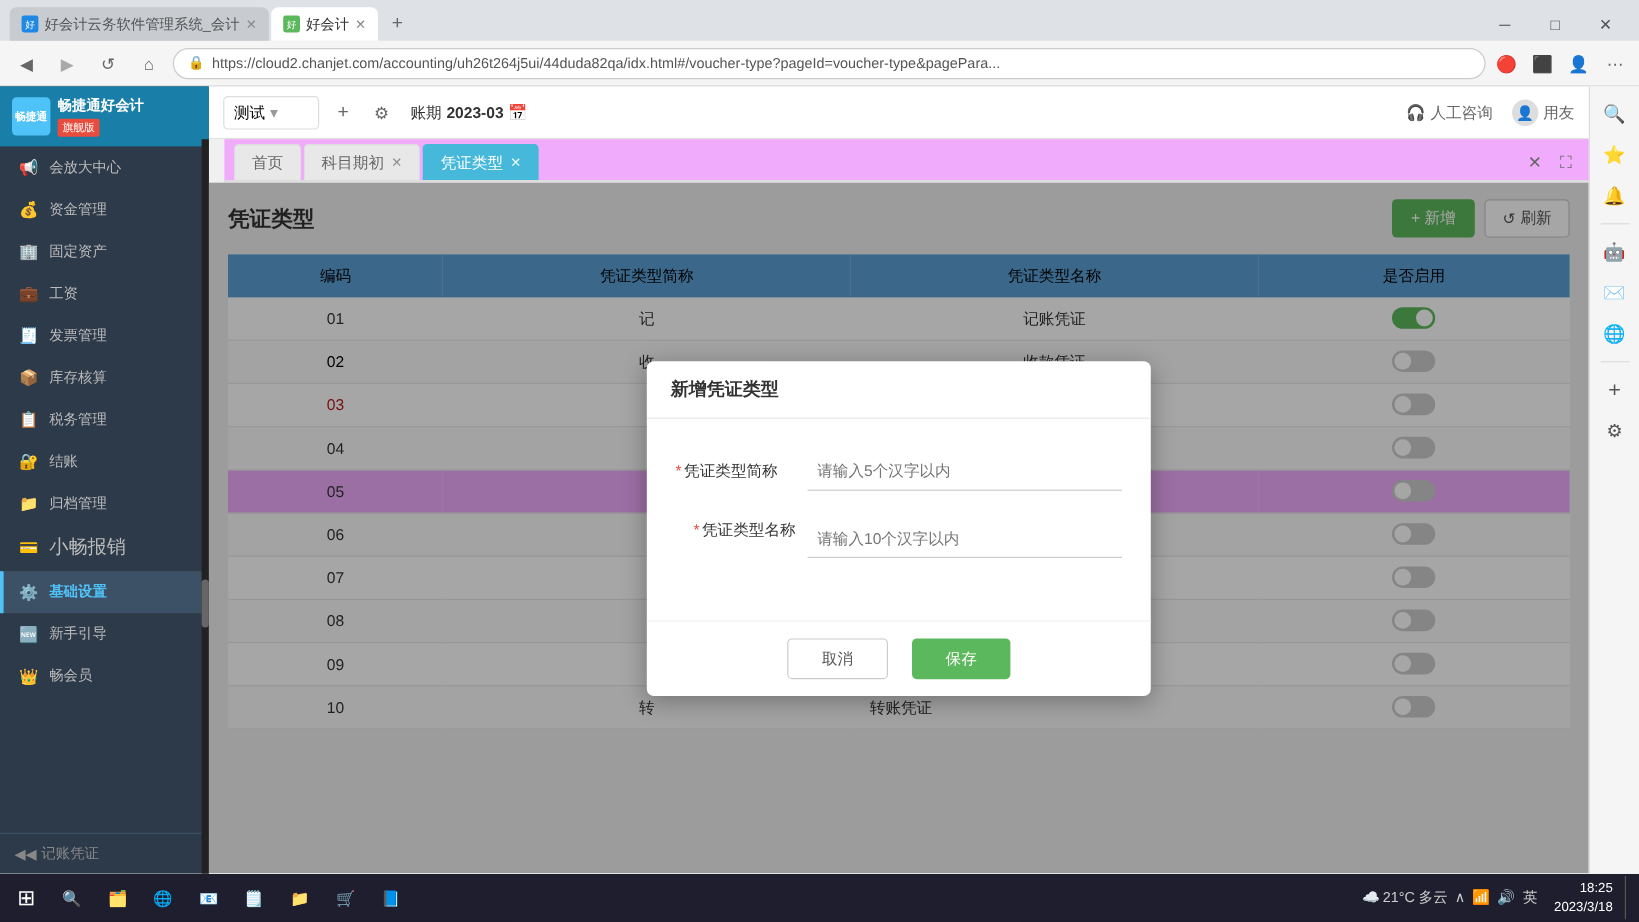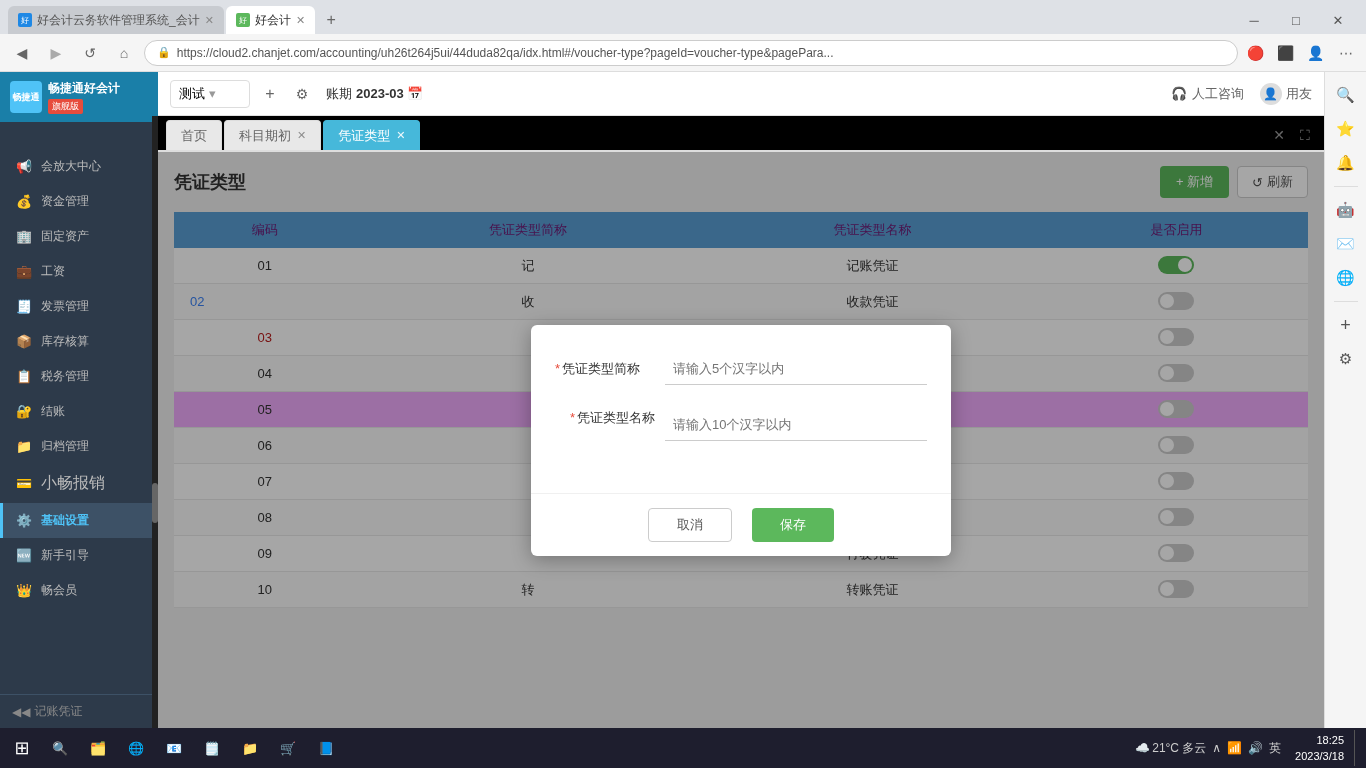--- a/index.html
+++ b/index.html
@@ -36,21 +36,21 @@
     <span style="flex:1;overflow:hidden;text-overflow:ellipsis;white-space:nowrap;">https://cloud2.chanjet.com/accounting/uh26t264j5ui/44duda82qa/idx.html#/voucher-type?pageId=voucher-type&amp;pagePara...</span>
   </div>
   <div style="width:24px;height:24px;display:flex;align-items:center;justify-content:center;color:#e74c3c;font-size:14px;cursor:pointer;">🔴</div>
   <div style="width:24px;height:24px;display:flex;align-items:center;justify-content:center;color:#666;font-size:14px;cursor:pointer;">⬛</div>
   <div style="width:24px;height:24px;display:flex;align-items:center;justify-content:center;color:#666;font-size:14px;cursor:pointer;">👤</div>
   <div style="width:24px;height:24px;display:flex;align-items:center;justify-content:center;color:#666;font-size:14px;cursor:pointer;">⋯</div>
 </div>
 
 <div style="display:flex; height:calc(768px - 72px - 40px);">
 
-  <div style="width:158px;background:#2d3a4a;color:#ccc;display:flex;flex-direction:column;flex-shrink:0;position:relative;gap:27px;">
+  <div style="width:174px;background:#2d3a4a;color:#ccc;display:flex;flex-direction:column;flex-shrink:0;position:relative;">
     <div style="background:#1a7fa8;padding:8px 10px;display:flex;align-items:center;gap:6px;">
       <div style="width:32px;height:32px;background:#4fc3f7;border-radius:4px;display:flex;align-items:center;justify-content:center;font-size:9px;color:white;font-weight:bold;flex-shrink:0;text-align:center;line-height:1.2;">畅捷通</div>
       <div>
         <div style="font-size:12px;font-weight:bold;color:white;">畅捷通好会计</div>
         <div style="font-size:9px;background:#e74c3c;color:white;padding:1px 4px;border-radius:2px;display:inline-block;margin-top:1px;">旗舰版</div>
       </div>
     </div>
     <div style="flex:1;overflow-y:auto;overflow-x:hidden;position:relative;" id="sidebar-list">
       <div style="display:flex;align-items:center;padding:9px 12px;gap:8px;cursor:pointer;color:#bbb;font-size:13px;border-left:3px solid transparent;">
         <span style="font-size:13px;width:18px;text-align:center;">📢</span>
@@ -133,21 +133,21 @@
       <div style="display:flex;align-items:center;gap:4px;color:#666;font-size:13px;cursor:pointer;">
         <span>🎧</span>
         <span>人工咨询</span>
       </div>
       <div style="display:flex;align-items:center;gap:4px;color:#666;font-size:13px;cursor:pointer;margin-left:8px;">
         <span style="width:22px;height:22px;border-radius:50%;background:#ddd;display:flex;align-items:center;justify-content:center;font-size:12px;">👤</span>
         <span>用友</span>
       </div>
     </div>
 
-    <div style="background:#000000;height:36px;display:flex;align-items:flex-end;padding:0 8px;border-bottom:2px solid #ddd;position:relative;">
+    <div style="background:#f0abfc;height:36px;display:flex;align-items:flex-end;padding:0 8px;border-bottom:2px solid #ddd;position:relative;margin-left:13px;">
       <div style="height:30px;padding:0 14px;border-radius:4px 4px 0 0;display:flex;align-items:center;gap:6px;font-size:13px;cursor:pointer;border:1px solid #ddd;border-bottom:none;background:#e8e8e8;color:#666;margin-right:2px;">
         <span>首页</span>
       </div>
       <div style="height:30px;padding:0 14px;border-radius:4px 4px 0 0;display:flex;align-items:center;gap:6px;font-size:13px;cursor:pointer;border:1px solid #ddd;border-bottom:none;background:#e8e8e8;color:#666;margin-right:2px;">
         <span>科目期初</span>
         <span style="font-size:11px;cursor:pointer;opacity:0.7;">✕</span>
       </div>
       <div style="height:30px;padding:0 14px;border-radius:4px 4px 0 0;display:flex;align-items:center;gap:6px;font-size:13px;cursor:pointer;border:1px solid #46b8da;border-bottom:none;background:#46b8da;color:white;margin-right:2px;">
         <span>凭证类型</span>
         <span style="font-size:11px;cursor:pointer;opacity:0.9;">✕</span>
@@ -168,38 +168,38 @@
             <button style="background:#5cb85c;color:white;border:none;padding:6px 16px;border-radius:4px;cursor:pointer;font-size:13px;">+ 新增</button>
             <button style="background:#fff;color:#555;border:1px solid #ccc;padding:6px 14px;border-radius:4px;cursor:pointer;font-size:13px;display:flex;align-items:center;gap:4px;">
               <span>↺</span>
               <span>刷新</span>
             </button>
           </div>
         </div>
 
         <table style="width:100%;border-collapse:collapse;background:white;">
           <thead>
-            <tr style="background:#5a9fd4;color:#701a75;">
+            <tr style="background:#5a9fd4;color:#000000;">
               <th style="padding:9px 16px;text-align:center;font-weight:normal;font-size:13px;">编码</th>
               <th style="padding:9px 16px;text-align:center;font-weight:normal;font-size:13px;">凭证类型简称</th>
               <th style="padding:9px 16px;text-align:center;font-weight:normal;font-size:13px;">凭证类型名称</th>
               <th style="padding:9px 16px;text-align:center;font-weight:normal;font-size:13px;">是否启用</th>
             </tr>
           </thead>
           <tbody id="table-body">
           <tr style="border-bottom: 1px solid rgb(232, 232, 232); background: rgb(255, 255, 255);">
                 <td style="padding: 8px 16px; text-align: center; color: rgb(51, 51, 51); font-size: 13px;">01</td>
                 <td style="padding: 8px 16px; text-align: center; color: rgb(51, 51, 51); font-size: 13px;">记</td>
                 <td style="padding: 8px 16px; text-align: center; color: rgb(51, 51, 51); font-size: 13px;">记账凭证</td>
                 <td style="padding: 8px 16px; text-align: center;"><div style="width: 36px; height: 18px; border-radius: 9px; display: inline-flex; align-items: center; padding: 2px; cursor: pointer; background: rgb(92, 184, 92); justify-content: flex-end;">
                     <div style="width: 14px; height: 14px; border-radius: 50%; background: white;"></div>
                   </div></td>
               </tr>
               <tr style="border-bottom: 1px solid rgb(232, 232, 232); background: rgb(250, 250, 250);">
-                <td style="padding: 8px 16px; text-align: left; color: #3b82f6; font-size: 13px;">02</td>
+                <td style="padding: 8px 16px; text-align: center; color: #000000; font-size: 13px;">02</td>
                 <td style="padding: 8px 16px; text-align: center; color: rgb(51, 51, 51); font-size: 13px;">收</td>
                 <td style="padding: 8px 16px; text-align: center; color: rgb(51, 51, 51); font-size: 13px;">收款凭证</td>
                 <td style="padding: 8px 16px; text-align: center;"><div style="width: 36px; height: 18px; border-radius: 9px; display: inline-flex; align-items: center; padding: 2px; cursor: pointer; background: rgb(204, 204, 204); justify-content: flex-start;">
                     <div style="width: 14px; height: 14px; border-radius: 50%; background: white;"></div>
                   </div></td>
               </tr>
               <tr style="border-bottom: 1px solid rgb(232, 232, 232); background: rgb(255, 255, 255);">
                 <td style="padding: 8px 16px; text-align: center; color: #b91c1c; font-size: 13px;">03</td>
                 <td style="padding: 8px 16px; text-align: center; color: rgb(51, 51, 51); font-size: 13px;"></td>
                 <td style="padding: 8px 16px; text-align: center; color: rgb(51, 51, 51); font-size: 13px;">付款凭证</td>
@@ -251,31 +251,34 @@
                 <td style="padding: 8px 16px; text-align: center; color: rgb(51, 51, 51); font-size: 13px;">09</td>
                 <td style="padding: 8px 16px; text-align: center; color: rgb(51, 51, 51); font-size: 13px;"></td>
                 <td style="padding: 8px 16px; text-align: center; color: rgb(51, 51, 51); font-size: 13px;">行驶凭证</td>
                 <td style="padding: 8px 16px; text-align: center;"><div style="width: 36px; height: 18px; border-radius: 9px; display: inline-flex; align-items: center; padding: 2px; cursor: pointer; background: rgb(204, 204, 204); justify-content: flex-start;">
                     <div style="width: 14px; height: 14px; border-radius: 50%; background: white;"></div>
                   </div></td>
               </tr>
               <tr style="border-bottom: 1px solid rgb(232, 232, 232); background: rgb(250, 250, 250);">
                 <td style="padding: 8px 16px; text-align: center; color: rgb(51, 51, 51); font-size: 13px;">10</td>
                 <td style="padding: 8px 16px; text-align: center; color: rgb(51, 51, 51); font-size: 13px;">转</td>
-                <td style="padding: 8px 16px; text-align: center; color: rgb(51, 51, 51); font-size: 13px;">转账凭证</td>
+                <td style="padding: 8px 16px; color: rgb(51, 51, 51); font-size: 13px;">转账凭证</td>
                 <td style="padding: 8px 16px; text-align: center;"><div style="width: 36px; height: 18px; border-radius: 9px; display: inline-flex; align-items: center; padding: 2px; cursor: pointer; background: rgb(204, 204, 204); justify-content: flex-start;">
                     <div style="width: 14px; height: 14px; border-radius: 50%; background: white;"></div>
                   </div></td>
               </tr>
             </tbody>
         </table>
       </div>
 
       <div style="position:absolute;top:0;left:0;right:0;bottom:0;background:rgba(0,0,0,0.35);display:flex;align-items:center;justify-content:center;z-index:100;">
         <div style="background:white;border-radius:6px;width:420px;box-shadow:0 4px 20px rgba(0,0,0,0.3);overflow:hidden;">
+          <div style="padding:14px 20px;border-bottom:1px solid #e8e8e8;display:flex;align-items:center;justify-content:space-between;">
+            <span style="font-size:15px;color:#333;font-weight:bold;">新增凭证类型</span>
+          </div>
           <div style="padding:28px 24px;">
             <div style="display:flex;align-items:center;margin-bottom:24px;">
               <label style="width:110px;text-align:left;color:#333;font-size:13px;padding-right:10px;flex-shrink:0;">
                 <span style="color:#e74c3c;margin-right:2px;">*</span><span>凭证类型简称</span>
               </label>
               <input type="text" style="flex: 1 1 0%; height: 32px; border-top: none; border-right: none; border-left: none; border-image: initial; border-bottom: 1px solid rgb(204, 204, 204); outline: none; font-size: 13px; padding: 0px 8px; color: rgb(51, 51, 51);" placeholder="请输入5个汉字以内">
             </div>
             <div style="display:flex;margin-bottom:24px;">
               <label style="width:110px;text-align:right;color:#333;font-size:13px;padding-right:10px;flex-shrink:0;">
                 <span style="color:#e74c3c;margin-right:2px;">*</span><span>凭证类型名称</span>

